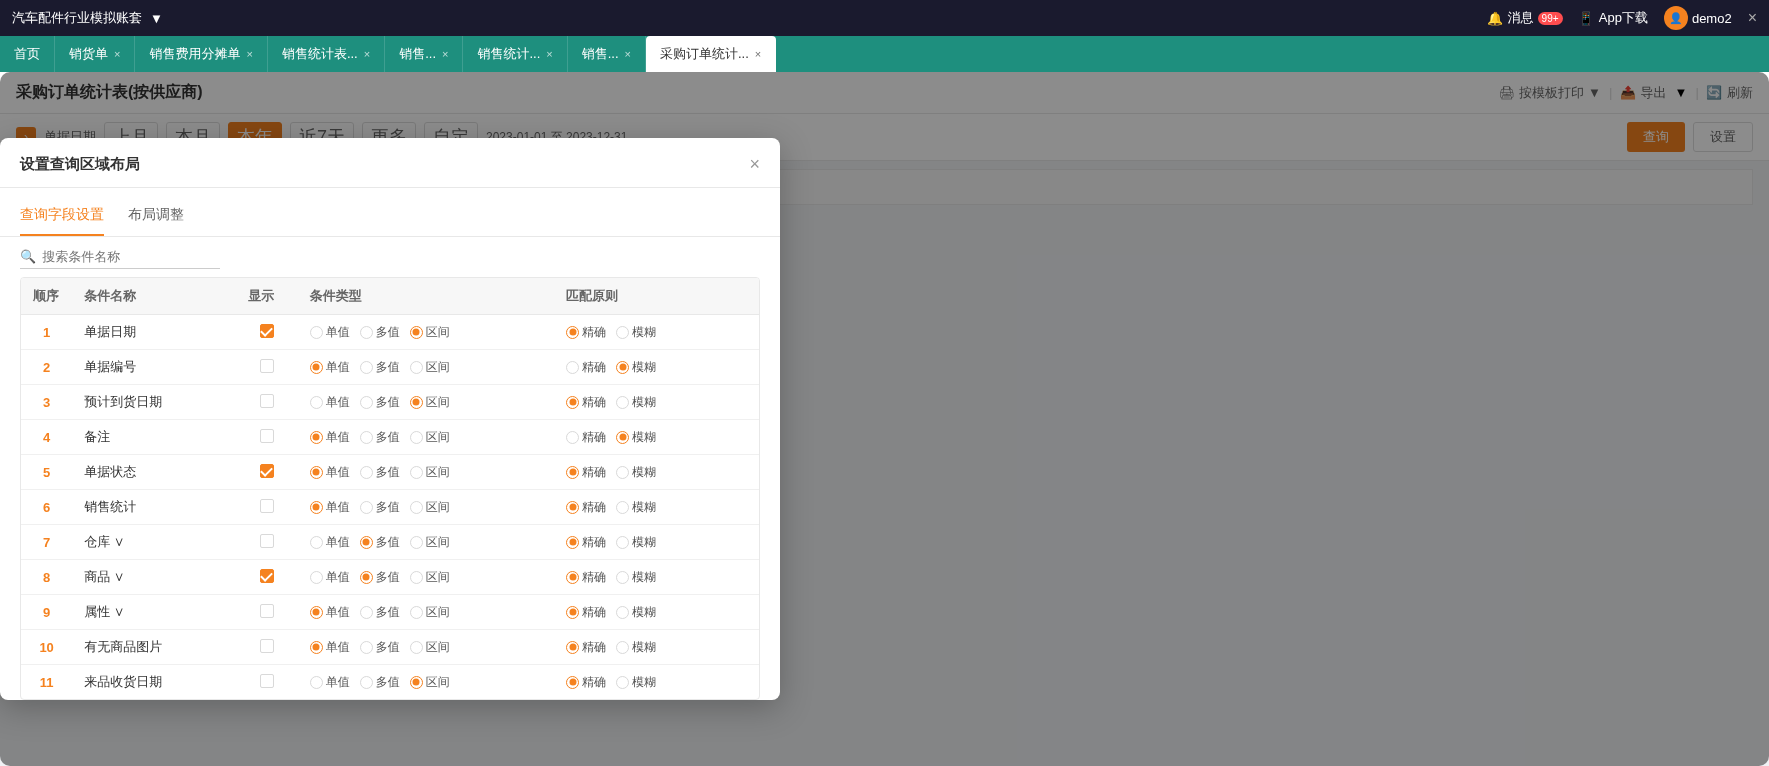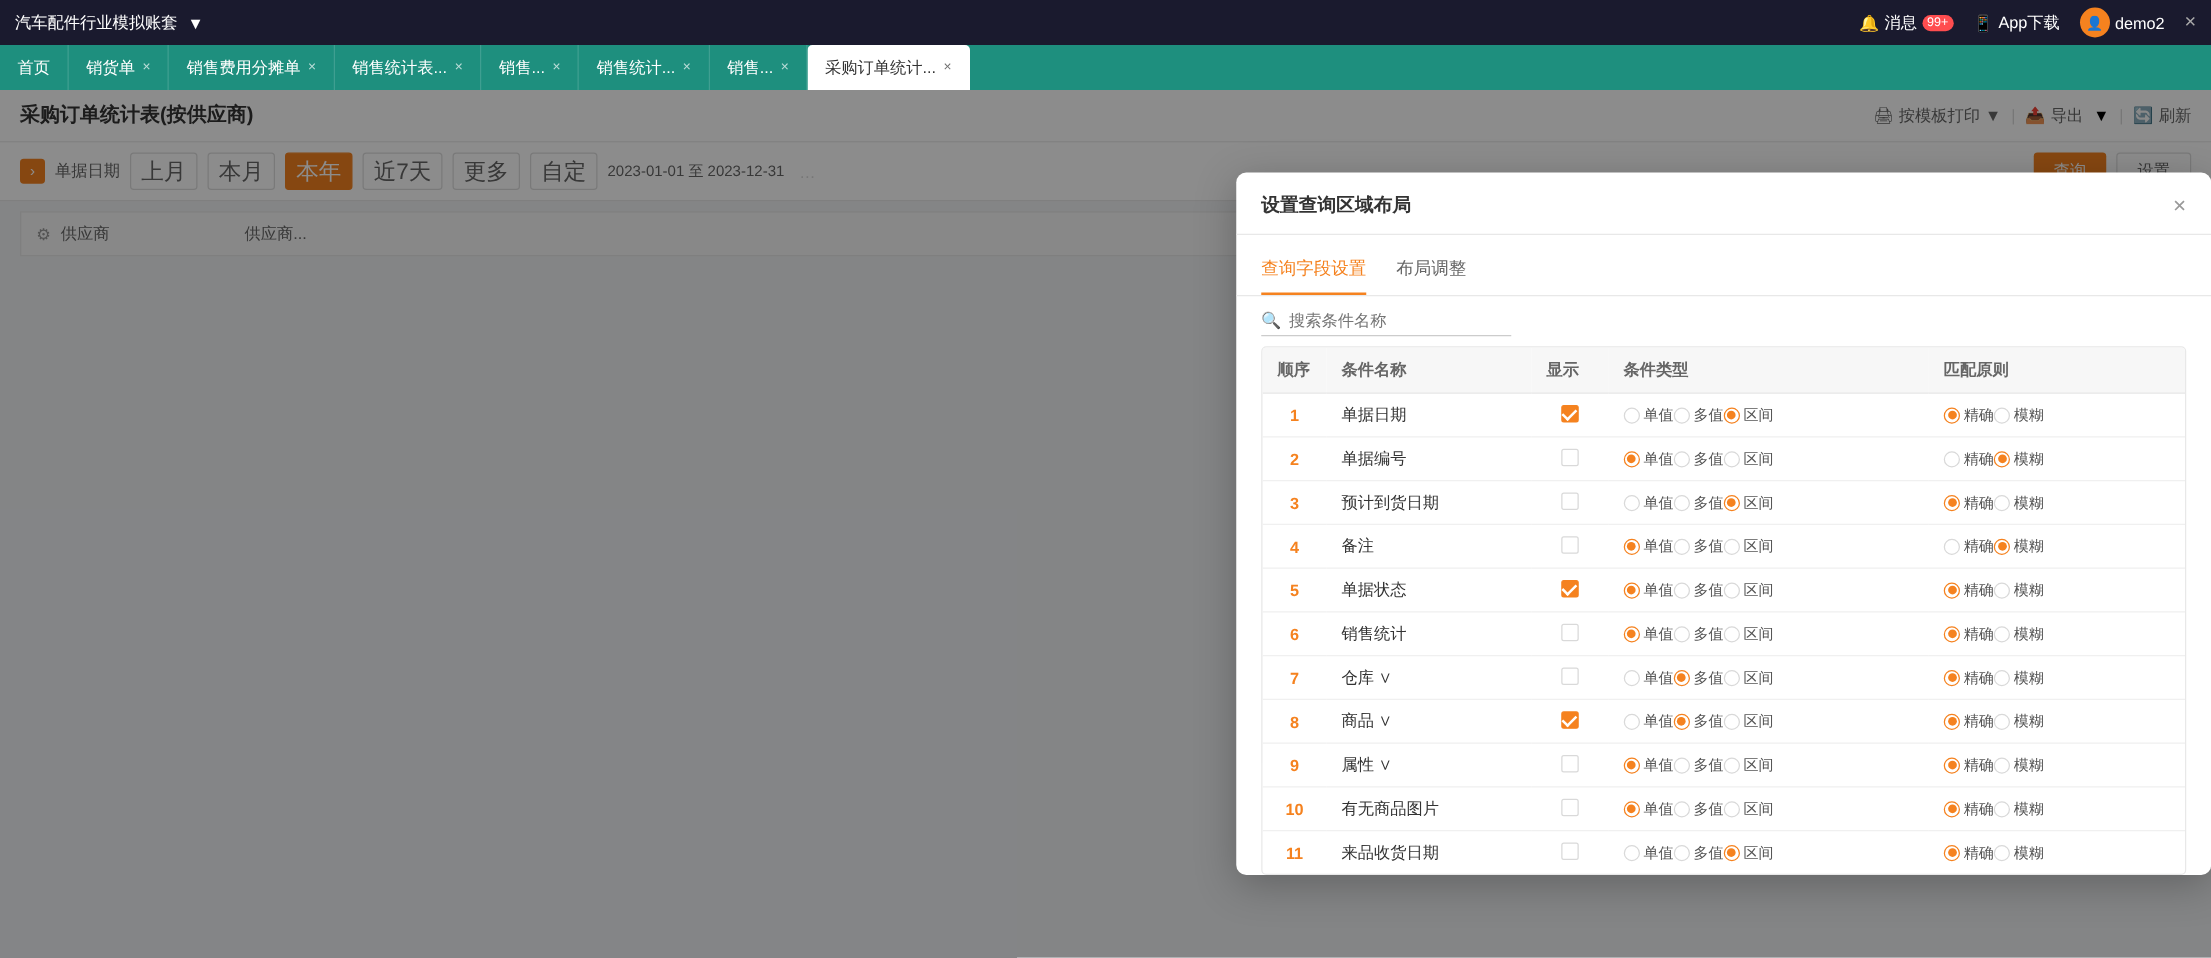--- a/index.html
+++ b/index.html
@@ -87,22 +87,23 @@
     
     .table-area { padding: 8px 16px; }
 
     
     .overlay {
       position: absolute;
       top: 0; left: 0; right: 0; bottom: 0;
       background: rgba(0,0,0,0.45);
       display: flex;
       align-items: center;
-      justify-content: flex-end;
+      justify-content: flex-start;
       z-index: 100;
+      border-radius: 10px;
     }
 
     
     .modal {
       background: #fff;
       border-radius: 8px;
       width: 780px;
       max-height: 680px;
       box-shadow: 0 8px 32px rgba(0,0,0,0.25);
       display: flex;
@@ -208,21 +209,21 @@
       position: absolute;
       left: 2px; top: 0px;
       width: 5px; height: 9px;
       border: 2px solid #fff;
       border-top: none;
       border-left: none;
       transform: rotate(45deg);
     }
 
     
-    .radio-group { display: flex; align-items: center; }
+    .radio-group { display: flex; align-items: center; gap: 10px; }
     .radio-item { display: flex; align-items: center; gap: 3px; cursor: pointer; }
     .radio-dot {
       width: 13px; height: 13px;
       border: 1px solid #d9d9d9;
       border-radius: 50%;
       display: inline-block;
       position: relative;
       background: #fff;
     }
     .radio-dot.checked {

